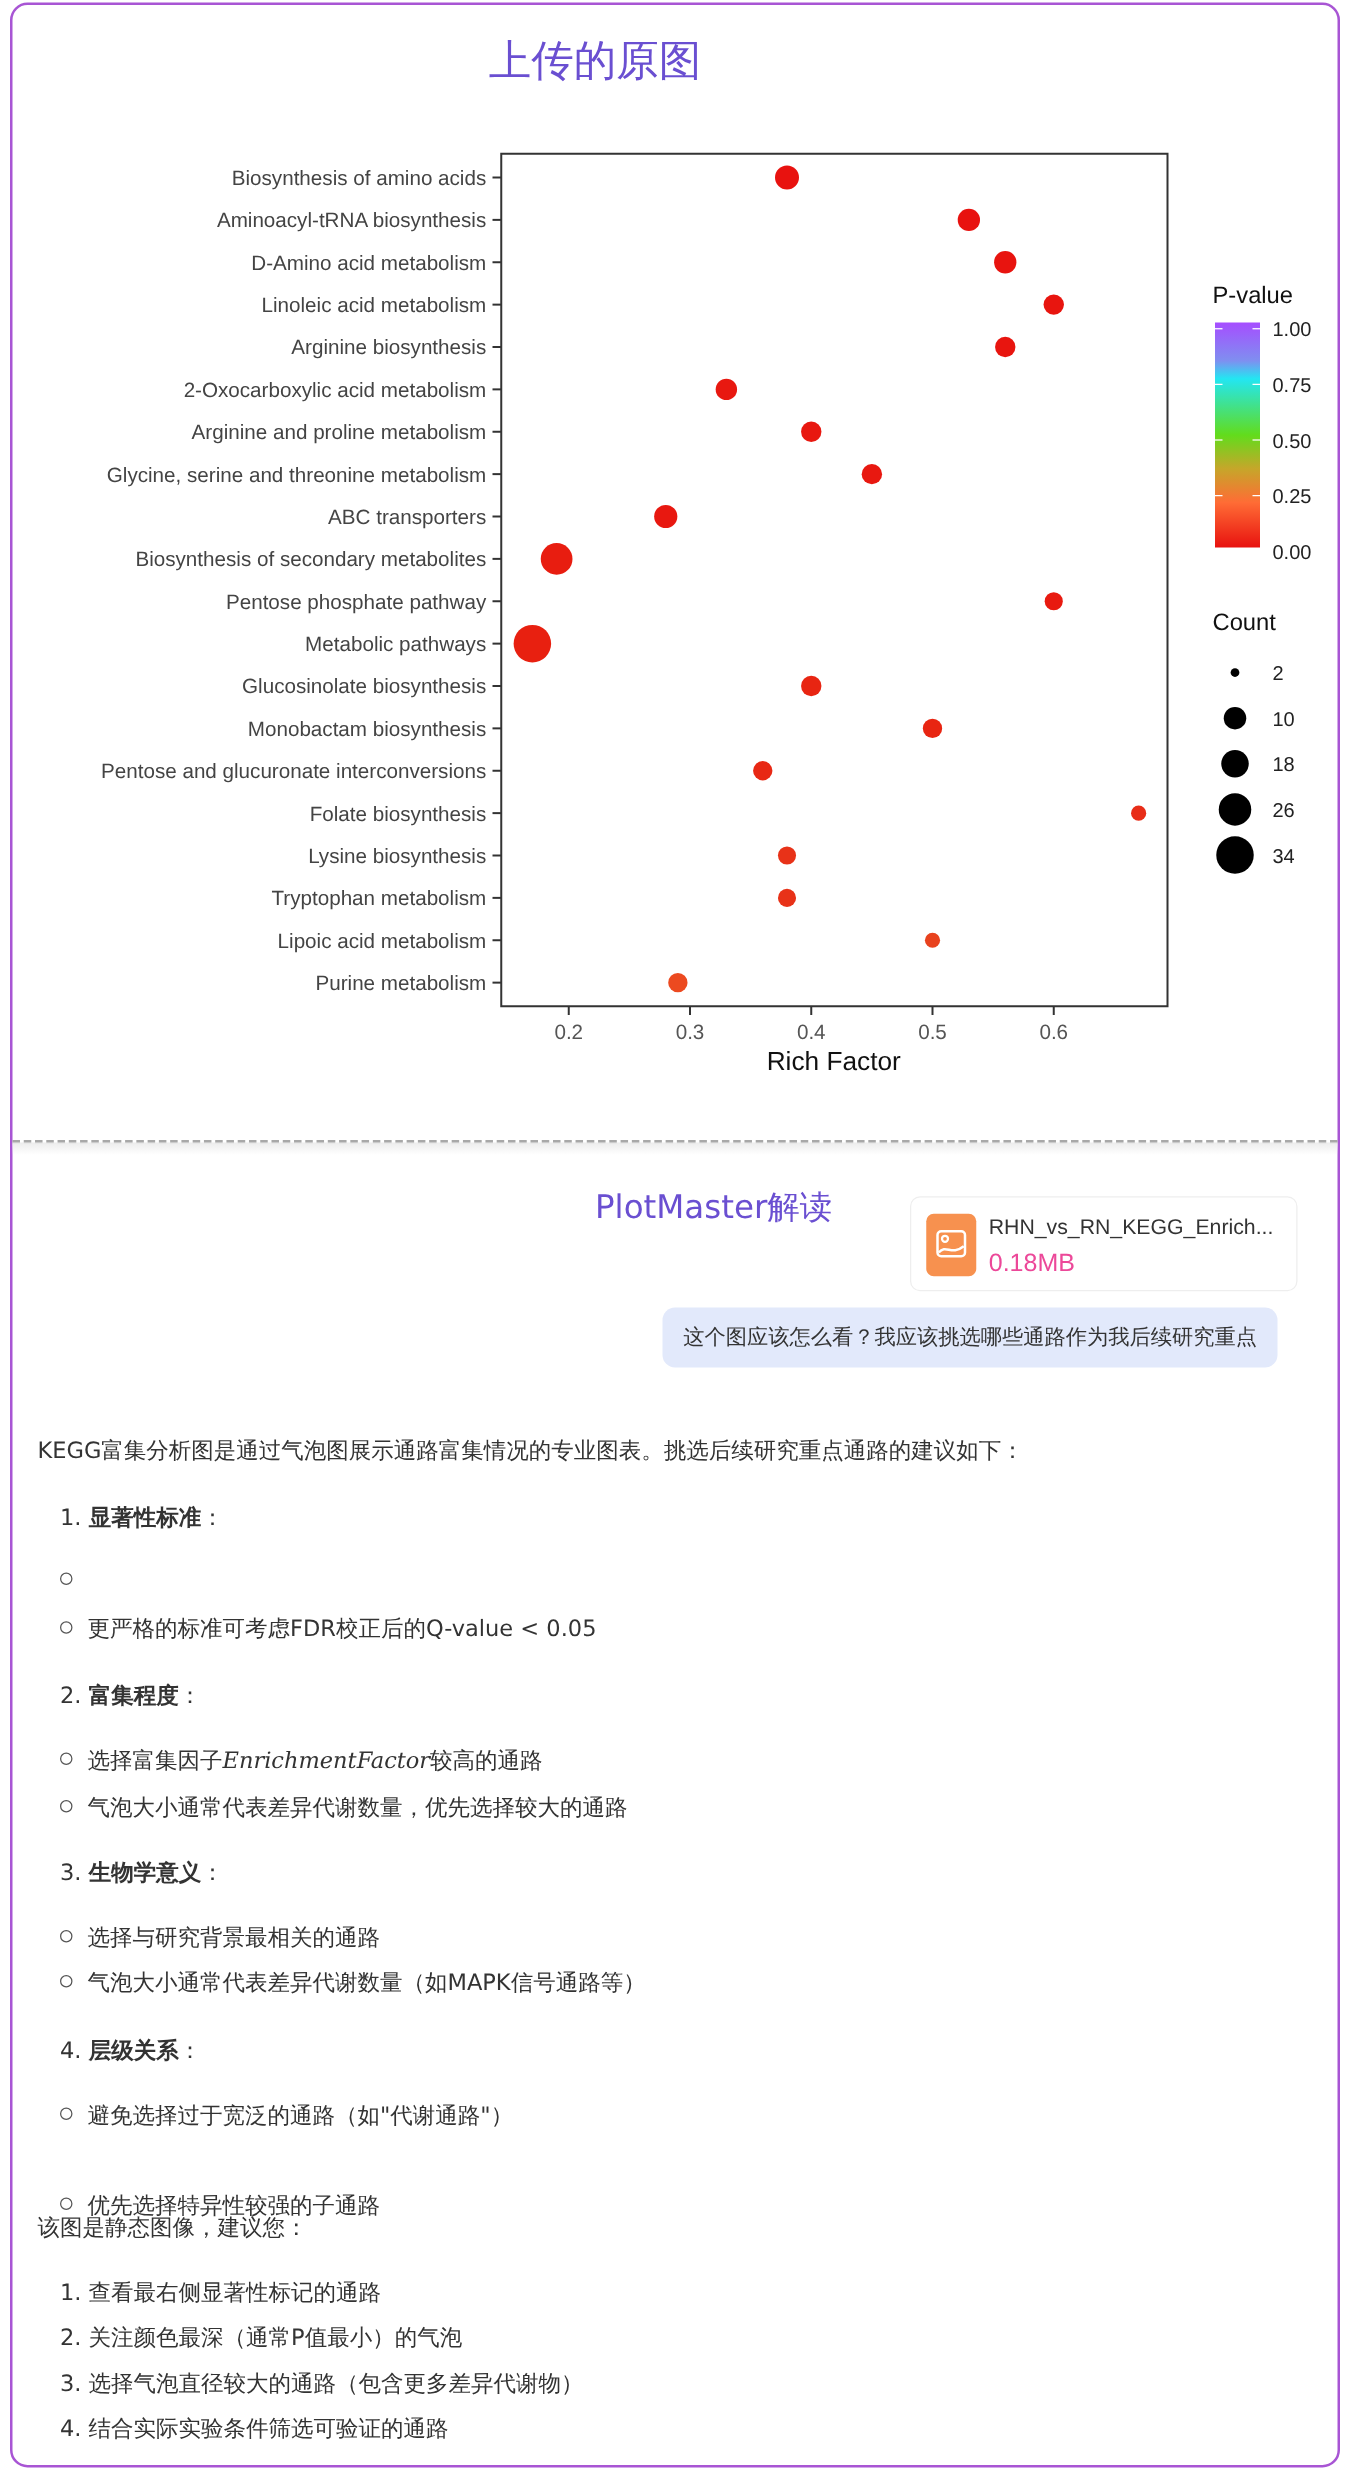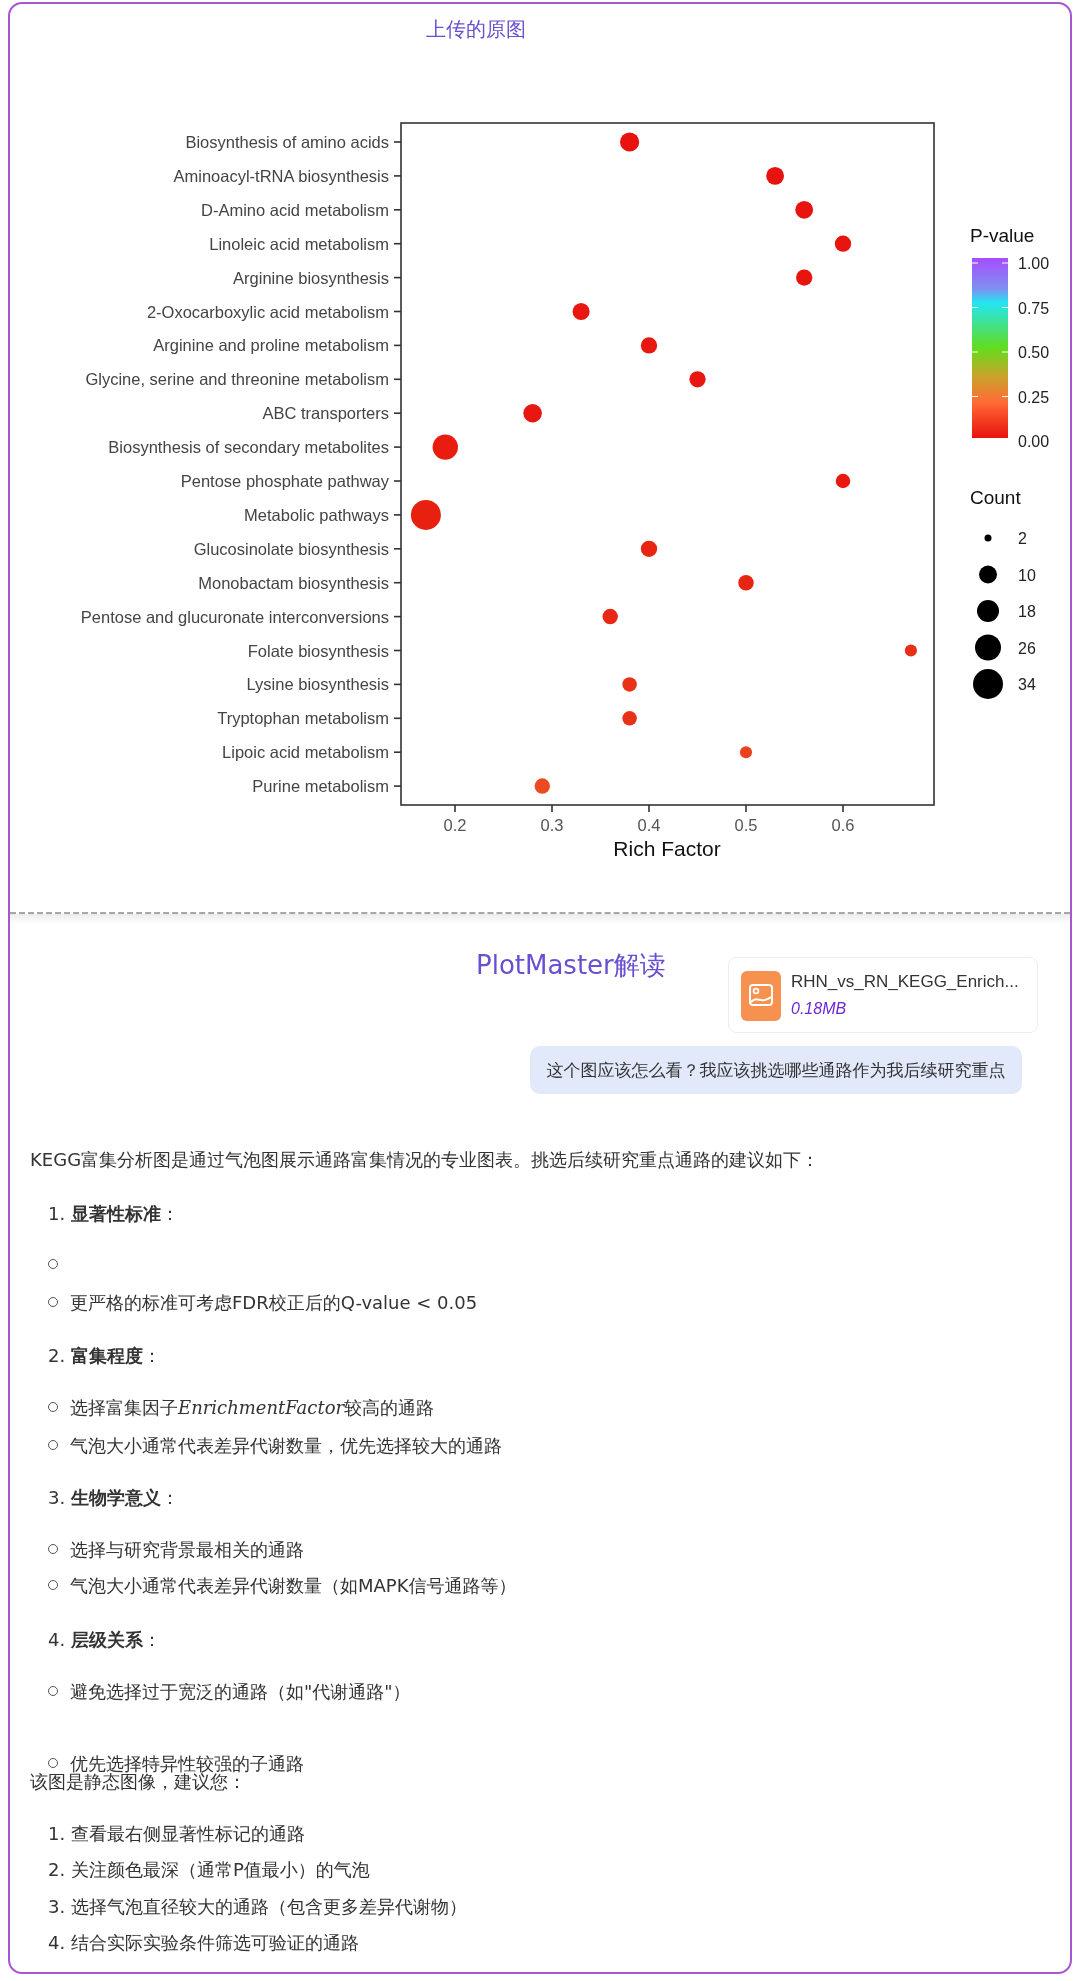--- a/index.html
+++ b/index.html
@@ -1,26 +1,26 @@
 <!DOCTYPE html>
 <html><head>
 <meta charset="utf-8">
 <style>
   html, body { margin: 0; padding: 0; background: #ffffff; }
   body { width: 1080px; height: 1981px; position: relative; overflow: hidden; font-family: "Liberation Sans", "DejaVu Sans", sans-serif; }
   .frame { position: absolute; left: 8px; top: 2px; width: 1064px; height: 1972px; border: 2px solid #a855d4; border-radius: 14px; box-sizing: border-box; background: #fff; }
-  .title-upload { position: absolute; top: 16px; left: 0; width: 952px; text-align: center; color: #6a4fd1; font-size: 20px; font-family: "DejaVu Sans", sans-serif; }
+  .title-upload { position: absolute; top: 26px; left: 0; width: 952px; text-align: center; color: #6a4fd1; font-size: 34px; font-family: "DejaVu Sans", sans-serif; }
   .chart-svg { position: absolute; left: 0; top: 100px; }
   .divider { position: absolute; left: 10px; top: 912px; width: 1060px; height: 0; border-top: 3px dashed #a8a8a8; }
   .divider-shadow { position: absolute; left: 10px; top: 914px; width: 1060px; height: 10px; background: linear-gradient(#ececec, rgba(255,255,255,0)); }
   .title-plotmaster { position: absolute; top: 948px; left: 476px; color: #6a4fd1; font-size: 26px; font-family: "DejaVu Sans", sans-serif; }
   .file-card { position: absolute; left: 728px; top: 957px; width: 310px; height: 76px; border: 1px solid #eeeeee; border-radius: 8px; background: #fff; box-sizing: border-box; }
   .file-icon { position: absolute; left: 12px; top: 13px; width: 40px; height: 50px; background: #f7914f; border-radius: 6px; }
   .file-name { position: absolute; left: 62px; top: 14px; font-size: 17px; color: #333; white-space: nowrap; }
-  .file-size { position: absolute; left: 62px; top: 42px; font-size: 16px; color: #6d28d9; font-style: italic; }
+  .file-size { position: absolute; left: 62px; top: 42px; font-size: 20px; color: #ec4899; }
   .user-bubble { position: absolute; left: 530px; top: 1046px; width: 492px; height: 48px; background: #e2e9fb; border-radius: 10px; color: #333; font-size: 17px; line-height: 48px; text-align: center; font-family: "DejaVu Sans", sans-serif; }
   .answer { position: absolute; left: 30px; top: 1140px; width: 1010px; color: #333; font-size: 18px; font-family: "DejaVu Sans", sans-serif; }
   .answer p { margin: 0; position: absolute; white-space: nowrap; }
   .sec { position: absolute; left: 18px; white-space: nowrap; }
   .sec b { font-weight: bold; }
   .bullet { position: absolute; left: 18px; white-space: nowrap; }
   .bullet .dot { display: inline-block; width: 8px; height: 8px; border: 1.3px solid #555; border-radius: 50%; margin-right: 12px; vertical-align: middle; position: relative; top: -2px; }
   .math { font-family: "DejaVu Serif", serif; font-style: italic; }
   .num { position: absolute; left: 18px; white-space: nowrap; }
 </style>

